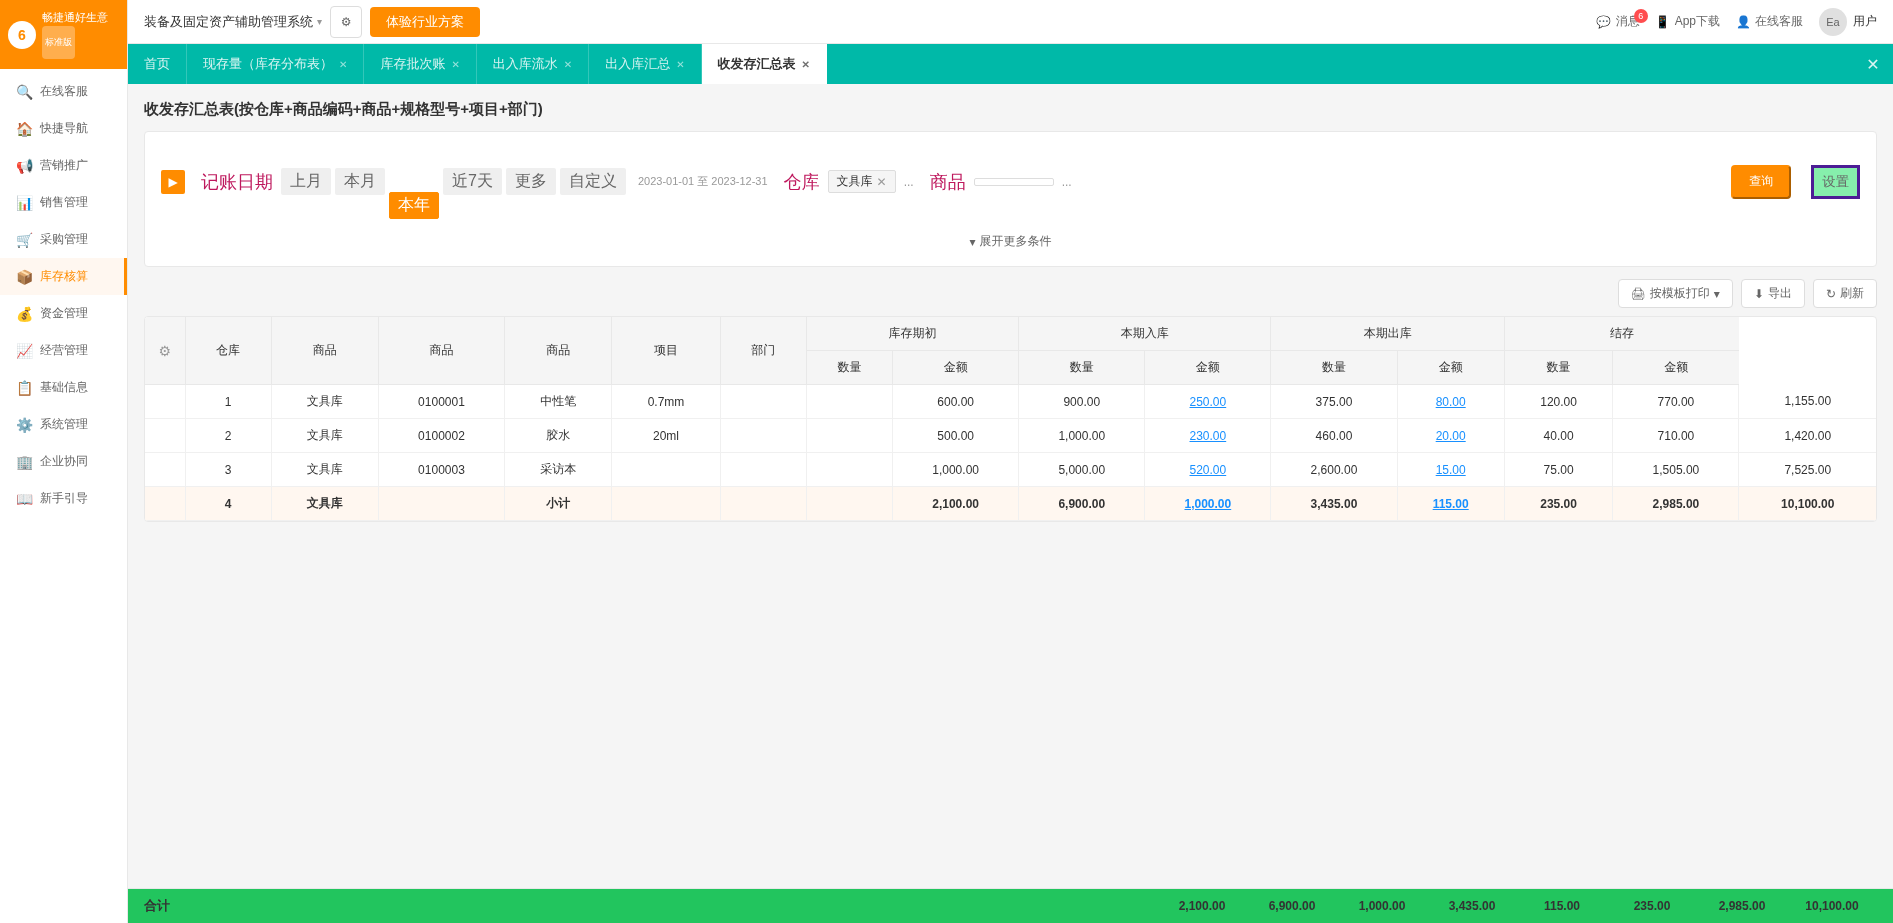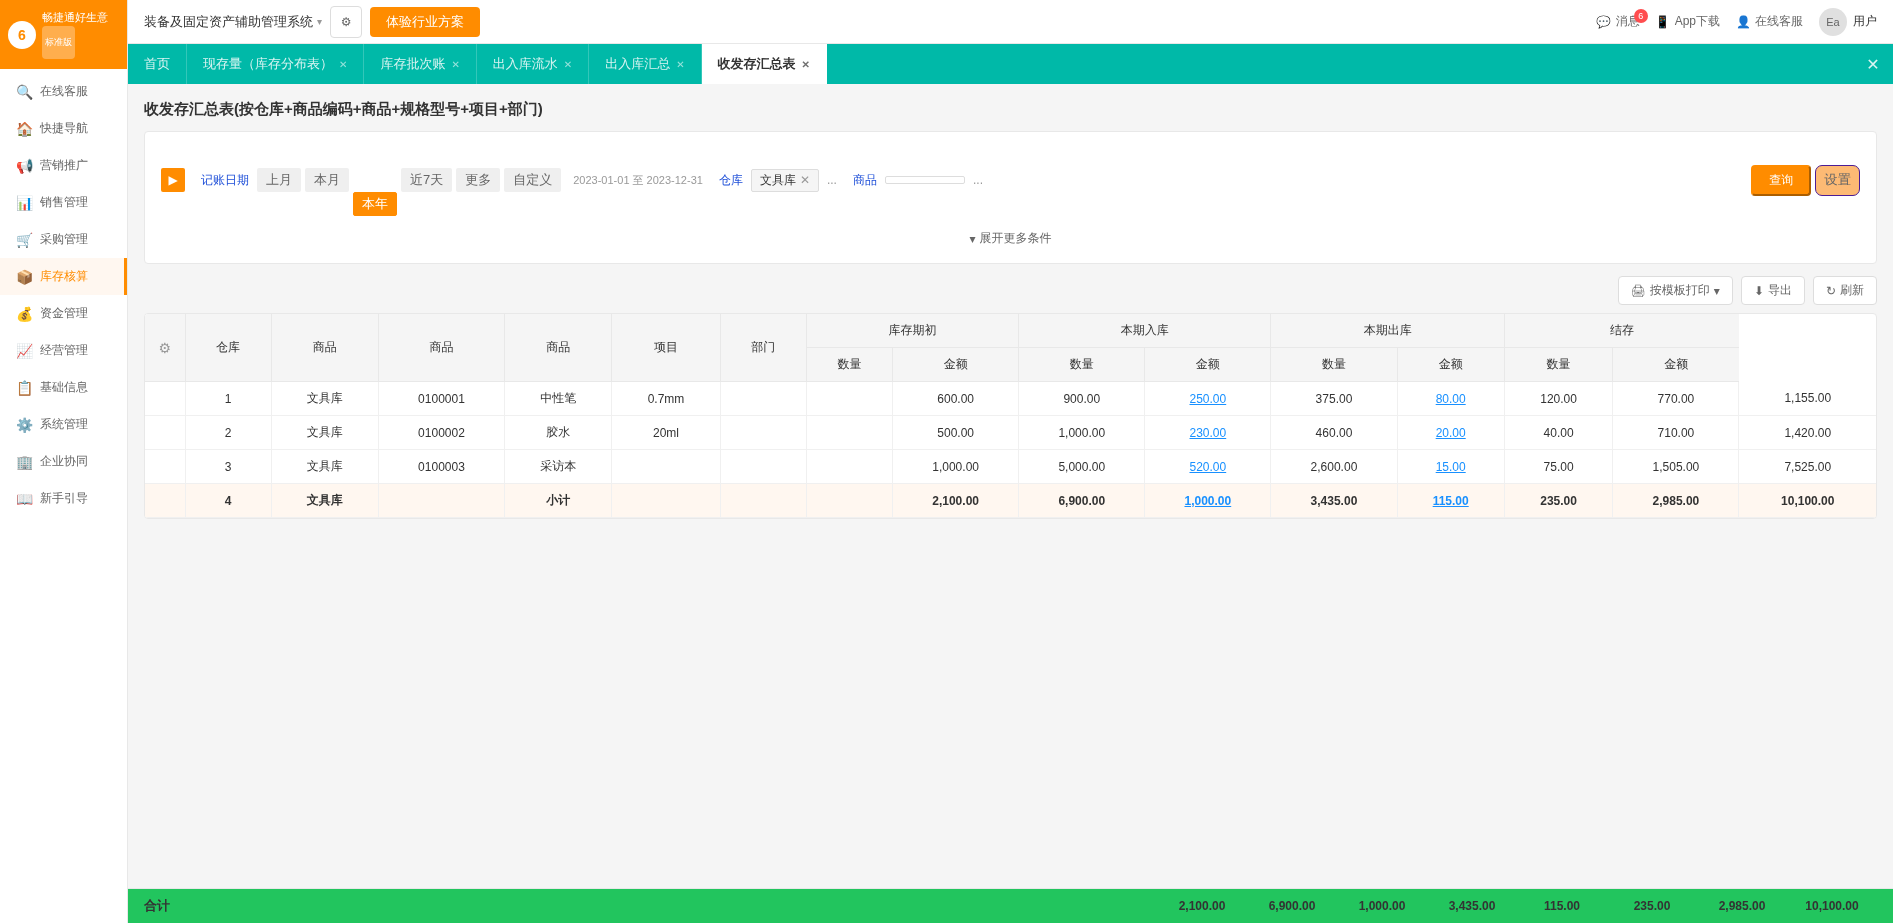--- a/index.html
+++ b/index.html
@@ -95,24 +95,24 @@
       background: #fff; border-radius: 4px; padding: 12px 16px;
       margin-bottom: 12px; border: 1px solid #e8e8e8;
     }
     .filter-row { display: flex; align-items: center; gap: 16px; flex-wrap: wrap; }
     .filter-toggle-btn {
       width: 24px; height: 24px; background: #ff8c00; border-radius: 2px;
       display: flex; align-items: center; justify-content: center; cursor: pointer; color: #fff; font-size: 12px;
       flex-shrink: 0;
     }
     .filter-group { display: flex; align-items: center; gap: 8px; }
-    .filter-label { color: #1d4ed8; font-size: 12px; white-space: nowrap; }
+    .filter-label { color: #be185d; font-size: 18px; white-space: nowrap; }
     .date-btns { display: flex; align-items: center; gap: 4px; }
     .date-btn {
-      padding: 2px 8px; border-radius: 2px; cursor: pointer; font-size: 13px;
+      padding: 2px 8px; border-radius: 2px; cursor: pointer; font-size: 16px;
       border: 1px solid transparent; color: #666;
     }
     .date-btn.active { background: #ff8c00; color: #fff; border-color: #ff8c00; margin-top: 48px; }
     .date-range { font-size: 11px; color: #999; margin-left: 4px; }
     .filter-tag {
       display: flex; align-items: center; gap: 4px;
       background: #f5f5f5; border: 1px solid #ddd; border-radius: 2px;
       padding: 2px 8px; font-size: 12px; color: #333;
     }
     .filter-tag-close { cursor: pointer; color: #999; }
@@ -130,22 +130,22 @@
     .toolbar-btn {
       display: flex; align-items: center; gap: 4px; padding: 5px 12px;
       border: 1px solid #ddd; border-radius: 4px; cursor: pointer; font-size: 12px;
       background: #fff; color: #666;
     }
     .query-btn {
       background: #ff8c00; color: #fff; border-color: #ff8c00; border-radius: 4px;
       padding: 5px 16px; cursor: pointer; font-size: 12px;
     }
     .settings-icon-btn {
-      padding: 5px 8px; border: 1px solid #4c1d95; border-radius: 7px;
-      cursor: pointer; color: #666; background: #fdba74;
+      padding: 5px 8px; border: 3px solid #4c1d95; border-radius: 0;
+      cursor: pointer; color: #666; background: #86efac;
     }
 
     
     .table-container { background: #fff; border-radius: 4px; border: 1px solid #e8e8e8; overflow: auto; }
     table { width: 100%; border-collapse: collapse; font-size: 12px; }
     thead th {
       background: #f5f5f5; border-bottom: 1px solid #e8e8e8; border-right: 1px solid #e8e8e8;
       padding: 8px 12px; text-align: center; font-weight: 500; color: #333; white-space: nowrap;
     }
     thead th:last-child { border-right: none; }
@@ -325,21 +325,21 @@
             <span>文具库</span>
             <span class="filter-tag-close">✕</span>
           </div>
           <span class="filter-more">...</span>
         </div>
         <div class="filter-group">
           <span class="filter-label">商品</span>
           <span class="filter-input-placeholder" style="border:1px solid #ddd;padding:3px 8px;border-radius:2px;min-width:80px;display:inline-block;color:#ccc;cursor:text;"></span>
           <span class="filter-more">...</span>
         </div>
-        <div style="margin-left:auto;display:flex;gap:4px;">
+        <div style="margin-left:auto;display:flex;gap:20px;">
           <button class="query-btn">查询</button>
           <button class="settings-icon-btn">设置</button>
         </div>
       </div>
       <div style="display:flex;justify-content:center;margin-top:6px;">
         <div class="expand-btn">
           <span>▾</span>
           <span>展开更多条件</span>
         </div>
       </div>

